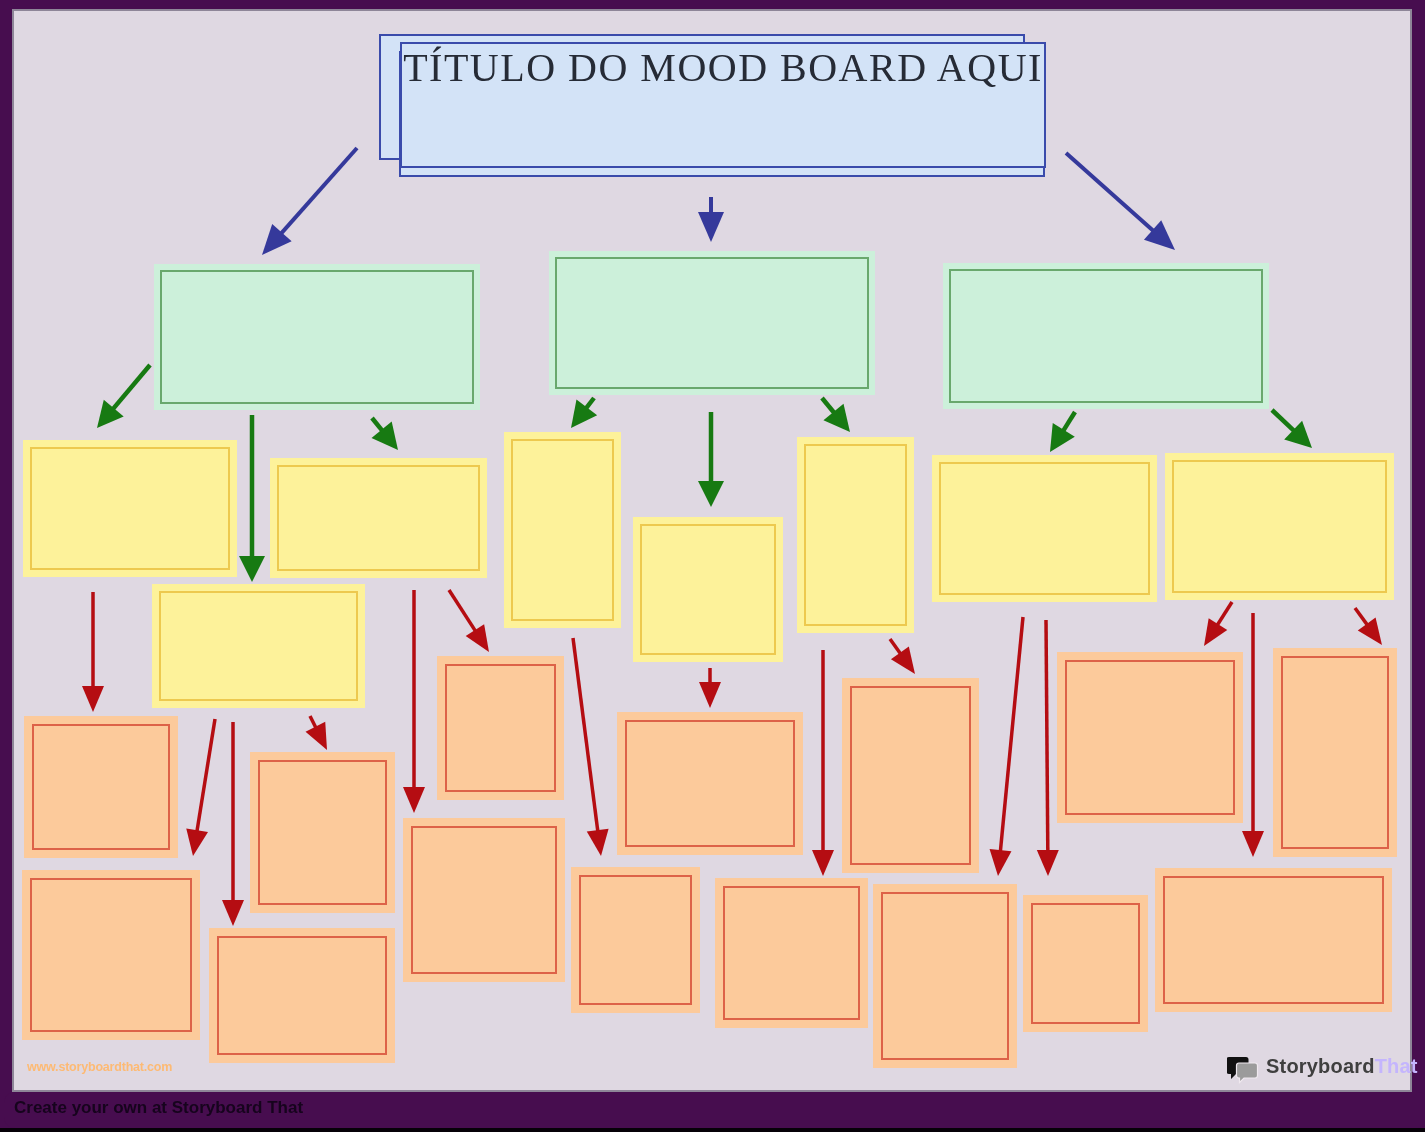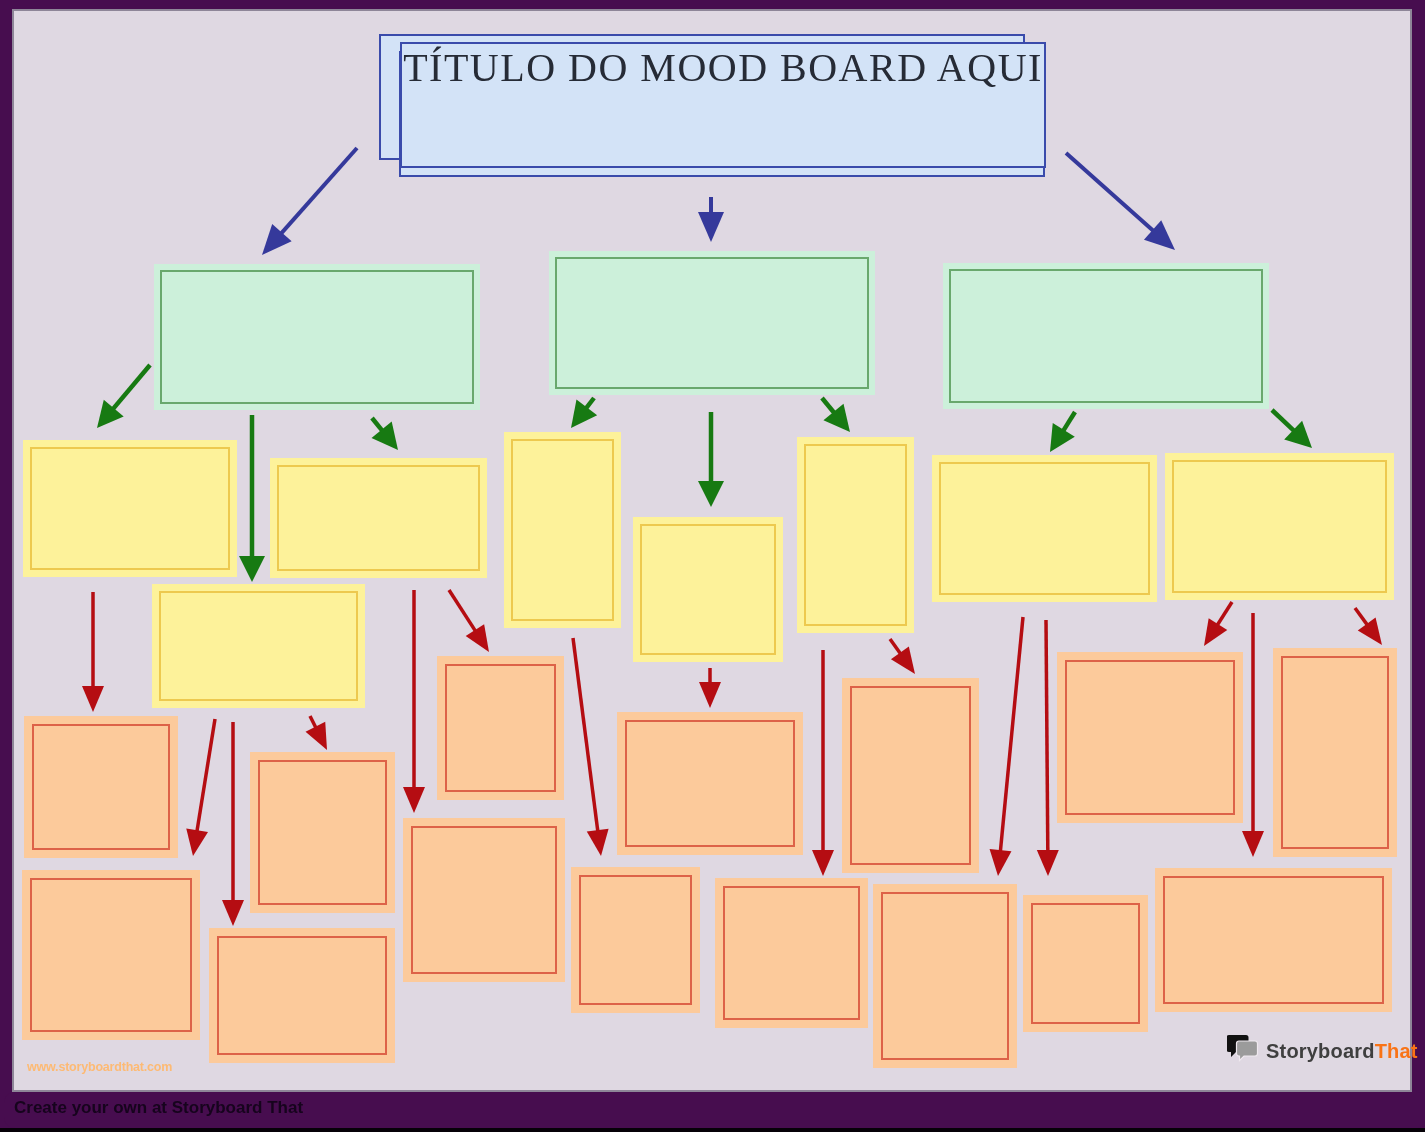--- a/index.html
+++ b/index.html
@@ -34,24 +34,24 @@
   .tier-sub .inner { inset:7px; border:2.5px solid var(--sub-border,#edc94f); }
   .tier-item { background:var(--item-fill,#fcca9b); }
   .tier-item .inner { inset:8px; border:2px solid var(--item-border,#dd6248); }
   
   #arrows { position:absolute; left:0; top:0; z-index:4; pointer-events:none; }
   
   .site-url {
     position:absolute; left:27px; top:1060px; z-index:5;
     font-size:12.5px; font-weight:700; color:#fdba74; letter-spacing:-0.2px;
   }
-  .logo { position:absolute; left:1227px; top:1033px; z-index:5; display:flex; align-items:flex-end; }
+  .logo { position:absolute; left:1227px; top:1055px; z-index:5; display:flex; align-items:flex-start; }
   .logo svg { display:block; margin-right:7px; }
   .logo .primary { font-size:20px; font-weight:700; color:#3f3f3f; letter-spacing:0.2px; }
-  .logo .secondary { font-size:20px; font-weight:700; color:#f97316; letter-spacing:0.2px; }
+  .logo .secondary { font-size:20px; font-weight:700; color:#c4b5fd; letter-spacing:0.2px; }
   .bottom-bar {
     position:absolute; left:4px; top:1092px; width:1425px; height:36px;
     background:var(--frame,#470d4f); z-index:6;border-radius:11px;
   }
   .bottom-bar .create-text {
     position:absolute; left:10px; top:6px; font-size:17px; font-weight:700; color:#16041d;
   }
   .black-strip { position:absolute; left:0; top:1128px; width:1425px; height:4px; background:#060108; z-index:7; }
 </style>
 </head>

